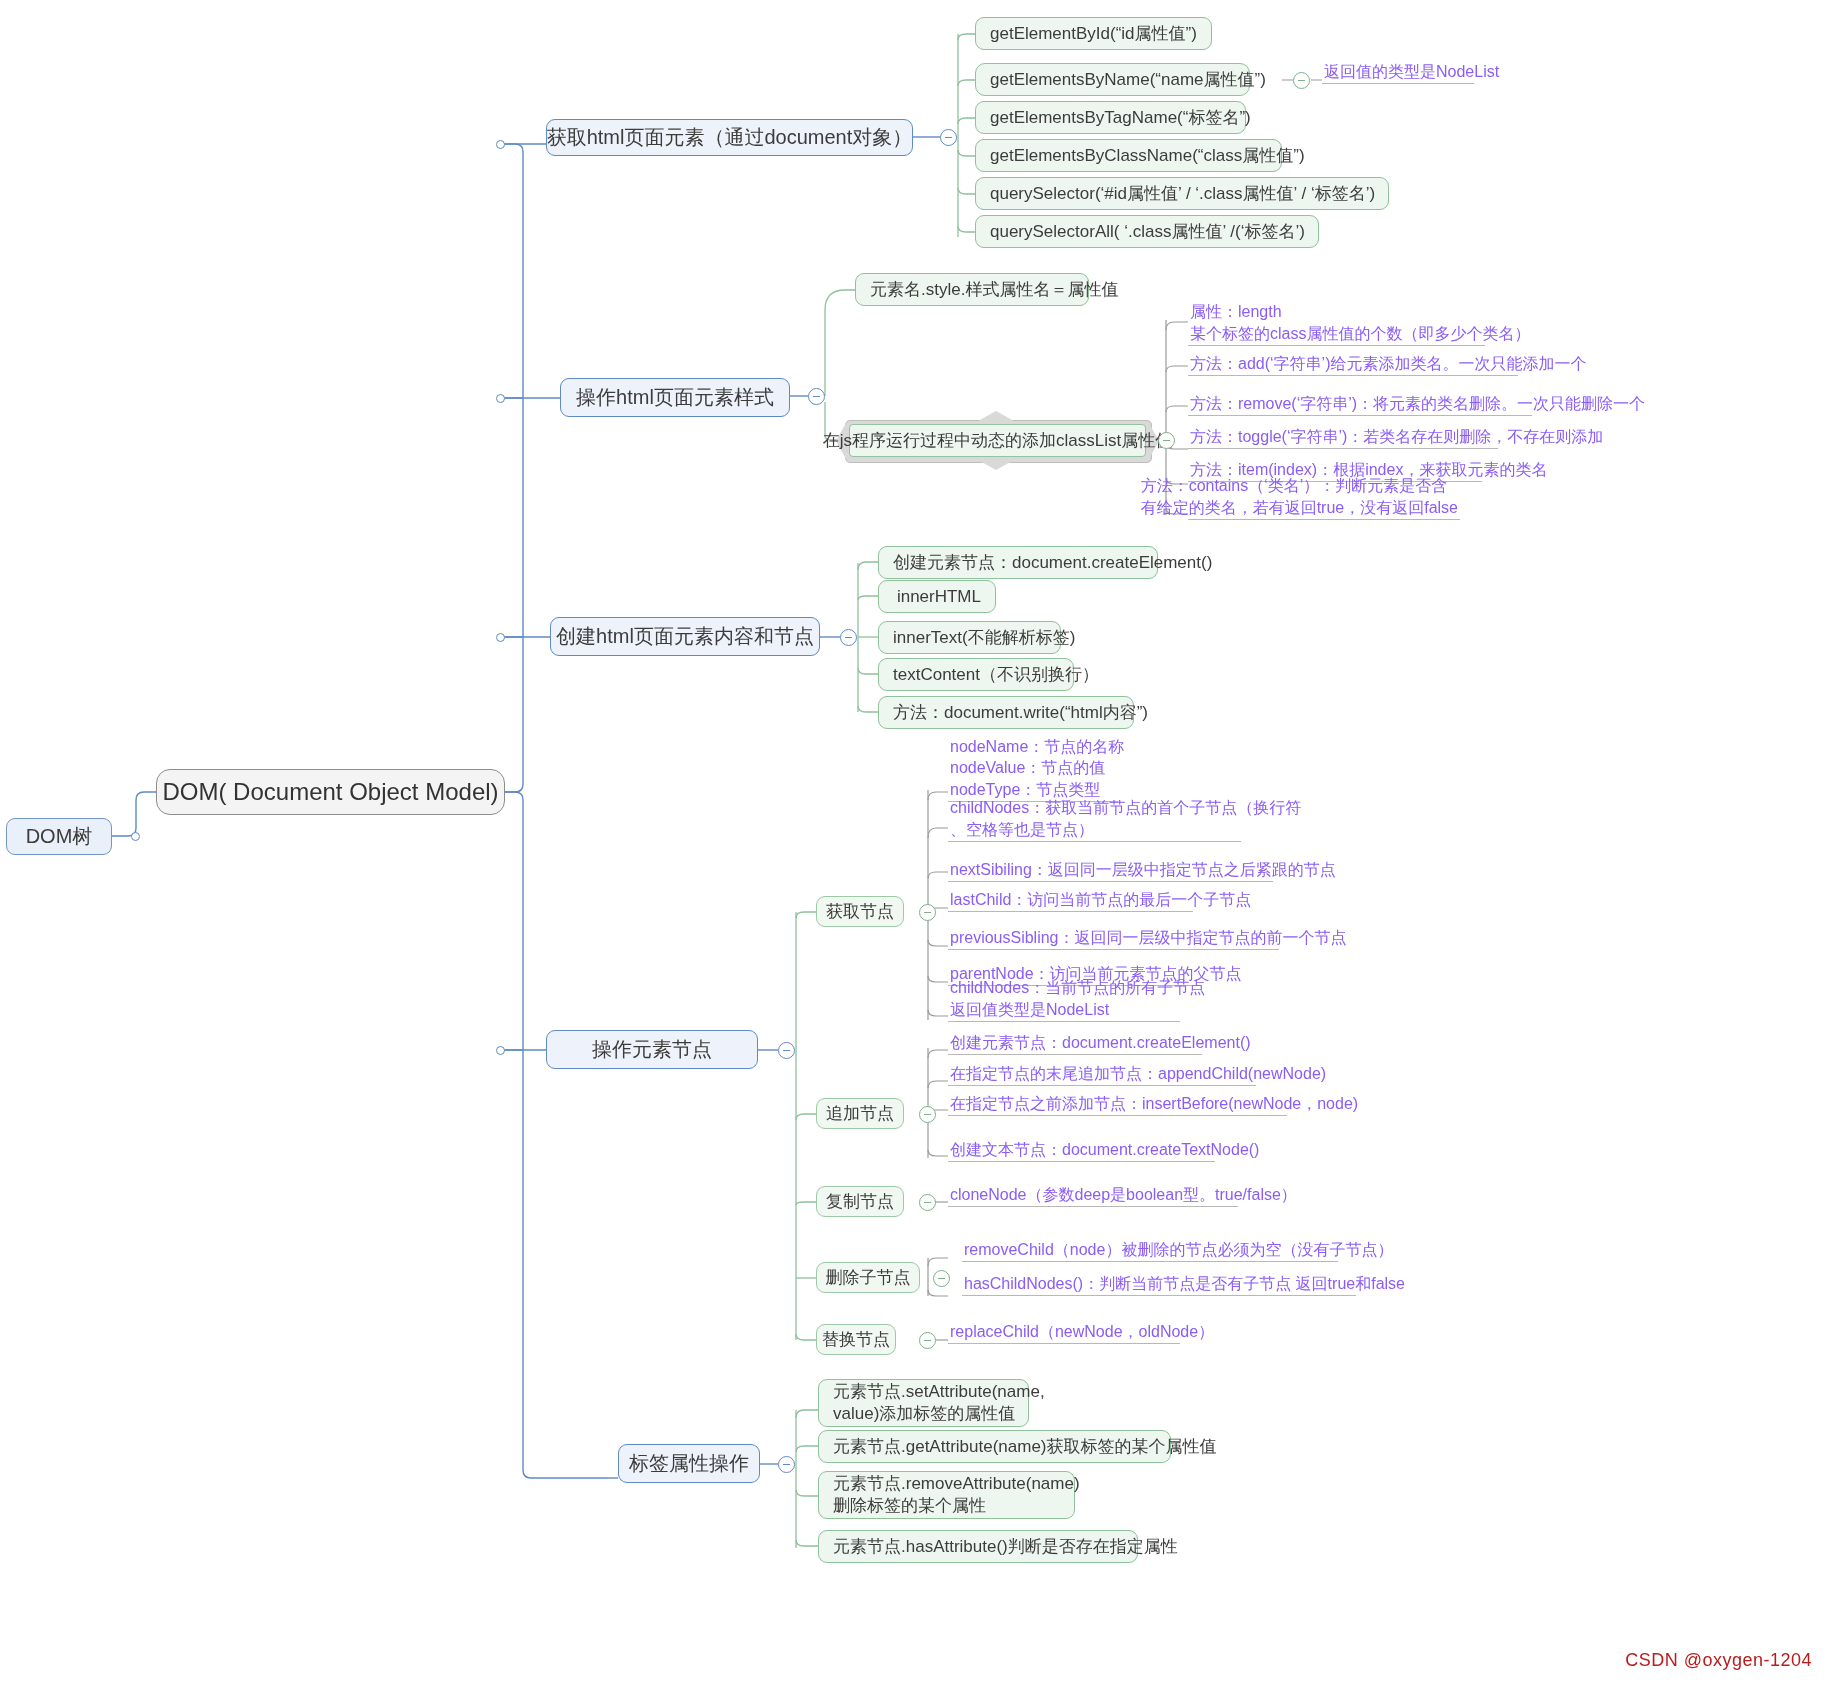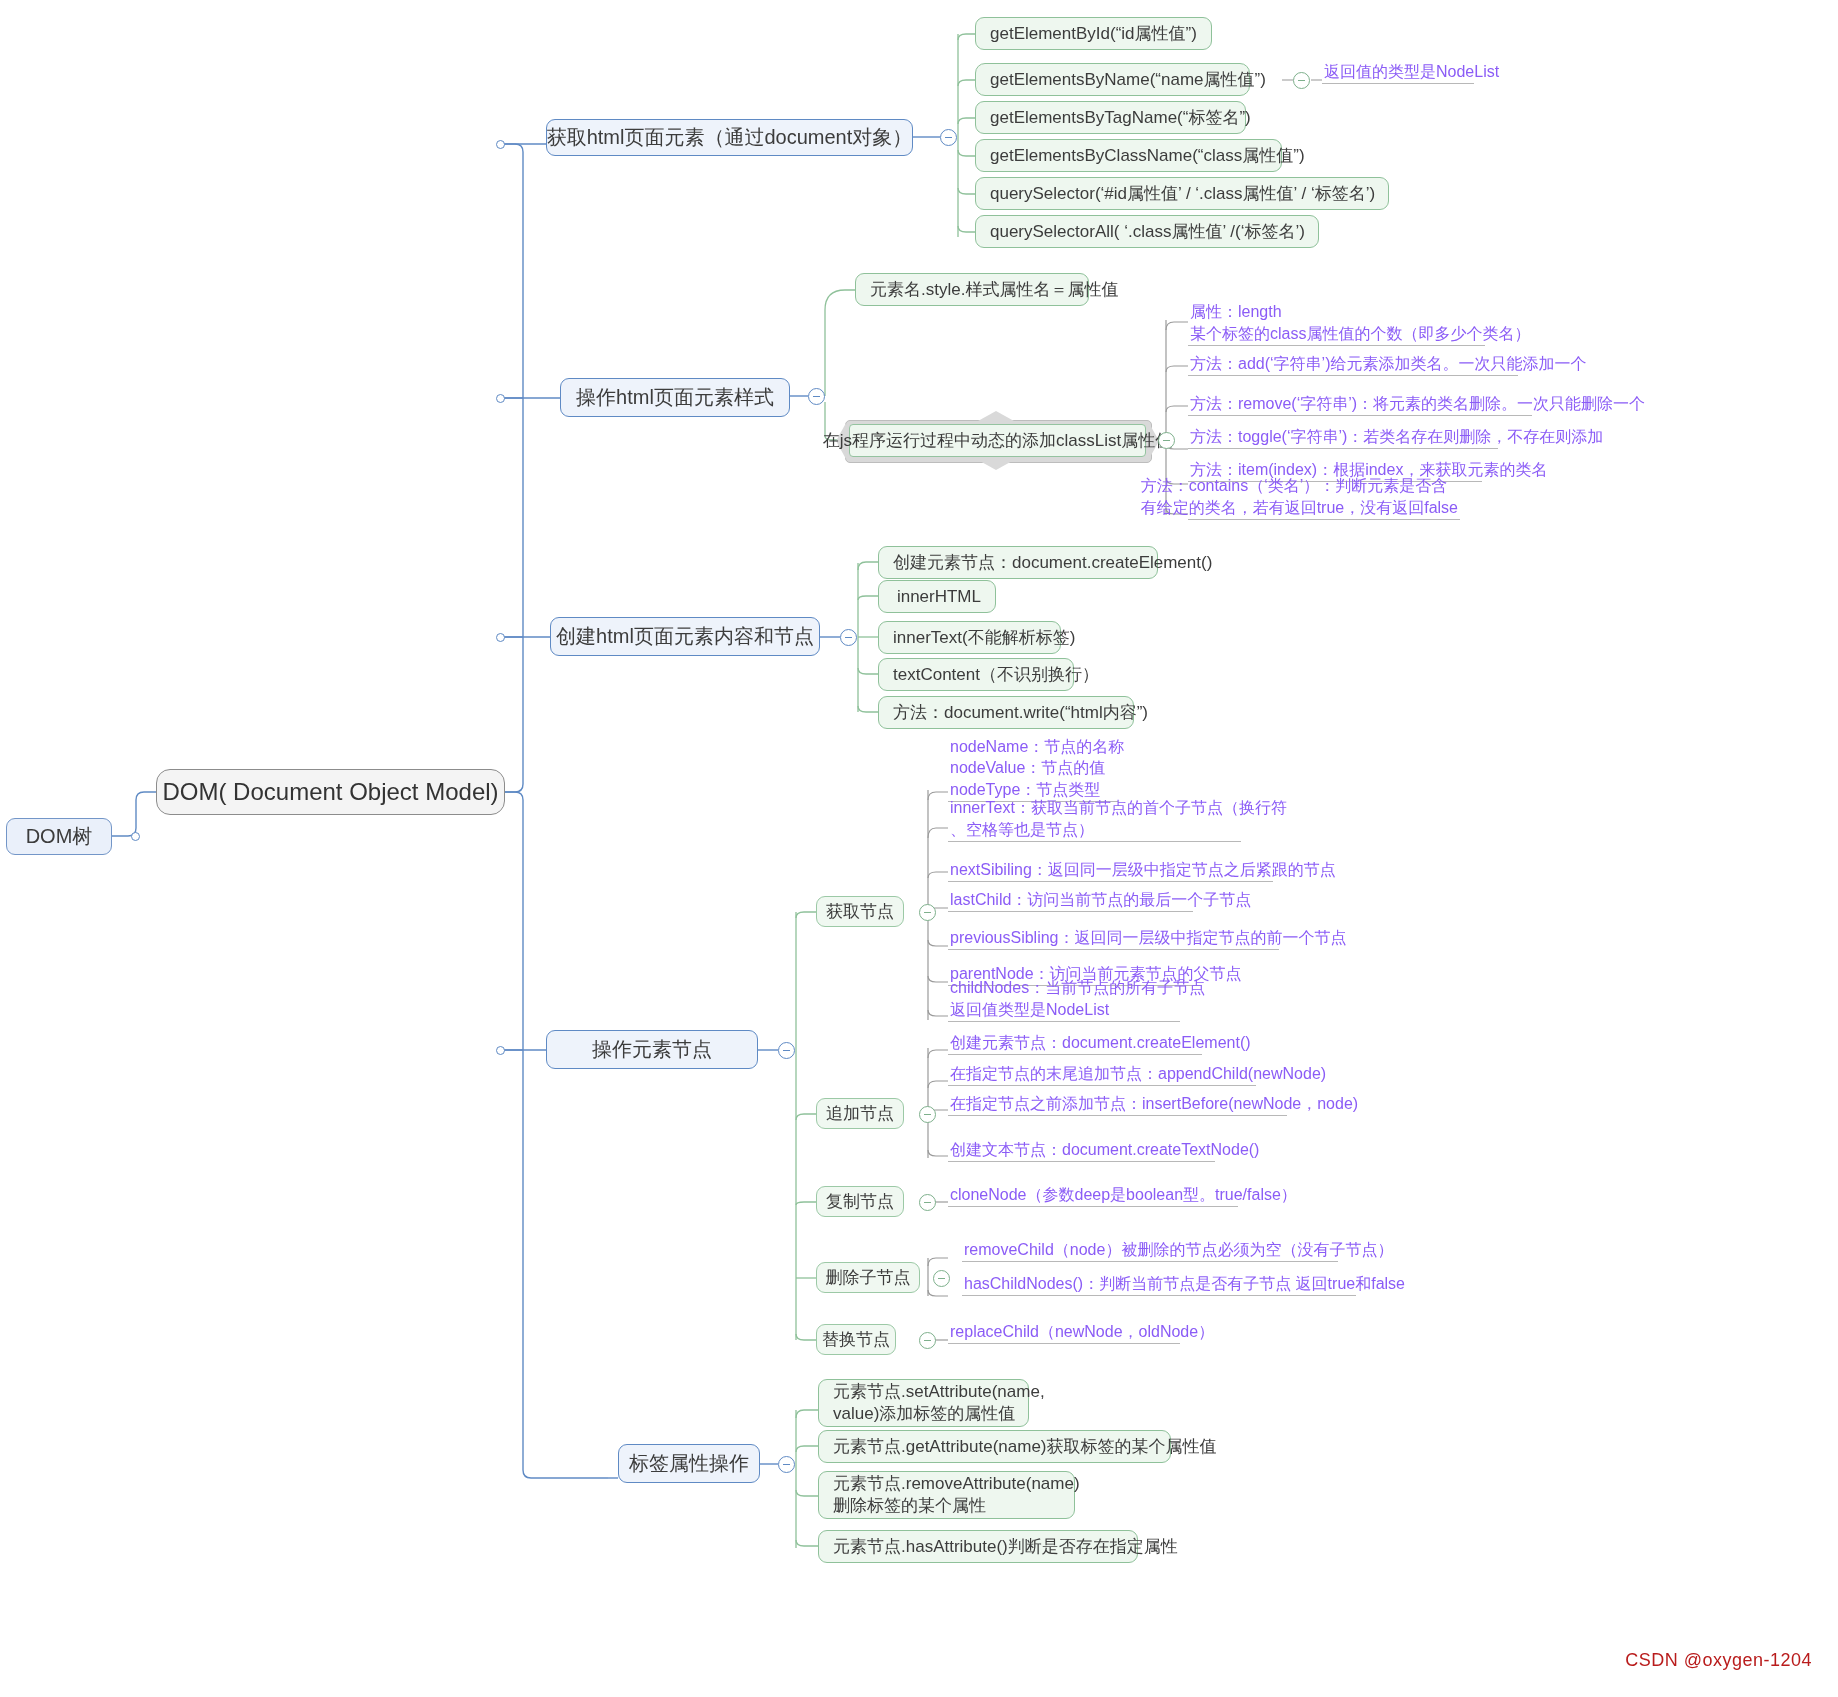--- a/index.html
+++ b/index.html
@@ -344,21 +344,21 @@
   </div>
   <div class="toggle green" style="left:919px;top:904px;">
     <span class="bar"></span>
   </div>
   <div class="node plain multi" style="left:948px;top:750px;width:170px;height:52px;">
     <span class="txt">nodeName：节点的名称
 nodeValue：节点的值
 nodeType：节点类型</span>
   </div>
   <div class="node plain multi" style="left:948px;top:806px;width:293px;height:36px;">
-    <span class="txt">innerText：获取当前节点的首个子节点（换行符
+    <span class="txt">childNodes：获取当前节点的首个子节点（换行符
 、空格等也是节点）</span>
   </div>
   <div class="node plain" style="left:948px;top:858px;width:325px;height:24px;">
     <span class="txt">nextSibiling：返回同一层级中指定节点之后紧跟的节点</span>
   </div>
   <div class="node plain" style="left:948px;top:888px;width:245px;height:24px;">
     <span class="txt">lastChild：访问当前节点的最后一个子节点</span>
   </div>
   <div class="node plain" style="left:948px;top:926px;width:331px;height:24px;">
     <span class="txt">previousSibling：返回同一层级中指定节点的前一个节点</span>

